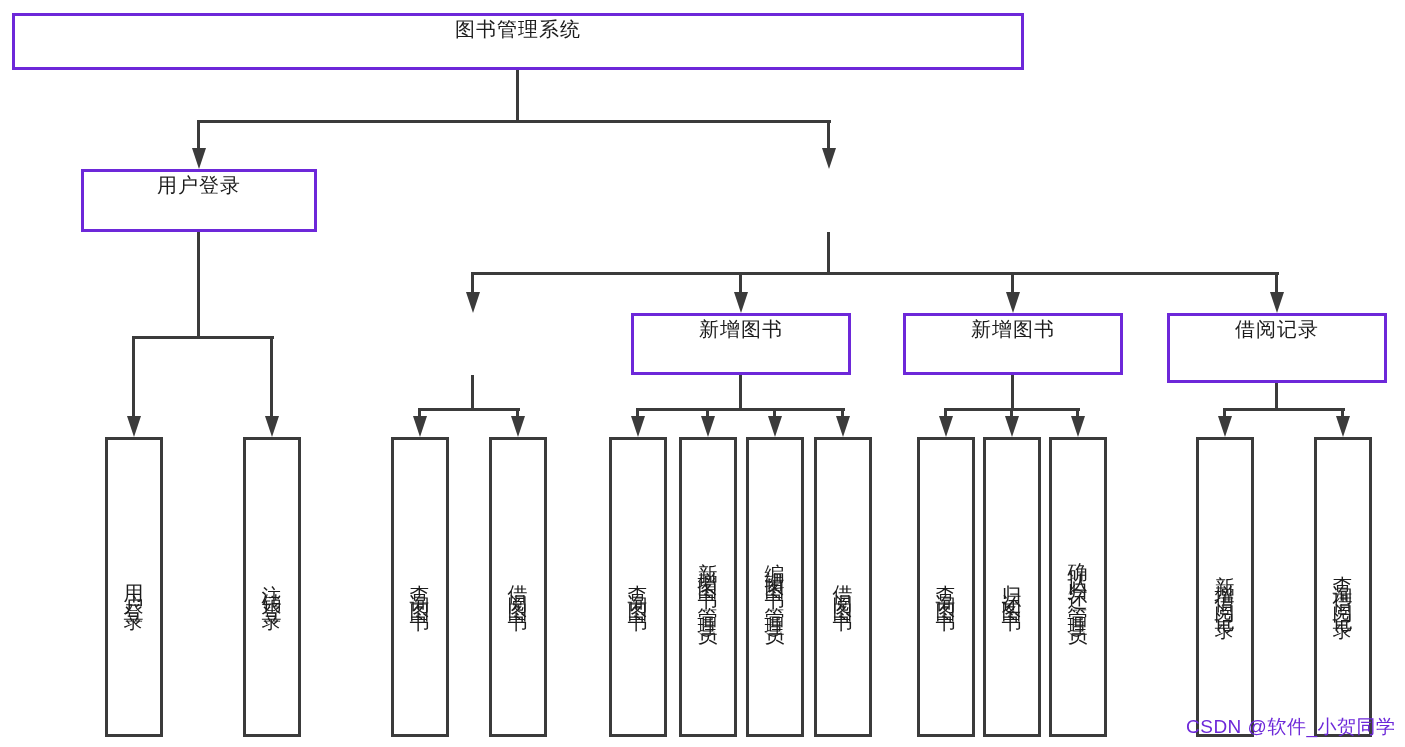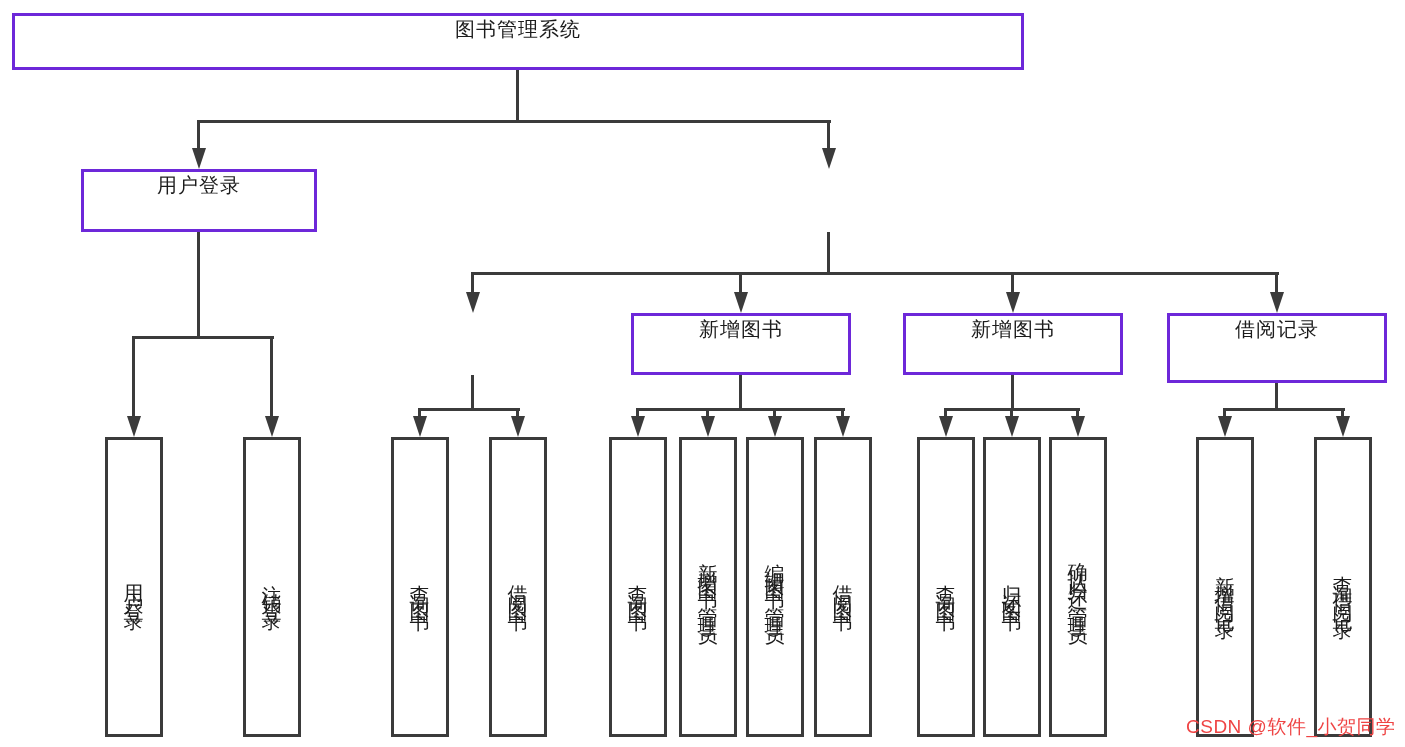--- a/index.html
+++ b/index.html
@@ -73,21 +73,21 @@
     border-right: 7px solid transparent;
     border-top: 21px solid #3b3b3b;
     z-index: 1;
   }
   #watermark {
     position: absolute;
     left: 1186px;
     top: 714px;
     font-size: 19px;
     letter-spacing: 0.5px;
-    color: #ef4444;
+    color: #6d28d9;
     z-index: 5;
     white-space: nowrap;
   }
 </style>
 </head>
 <body>
 
 <div id="canvas">
 
   <div class="hbox" style="left:12px; top:13px; width:1012px; height:57px;">

